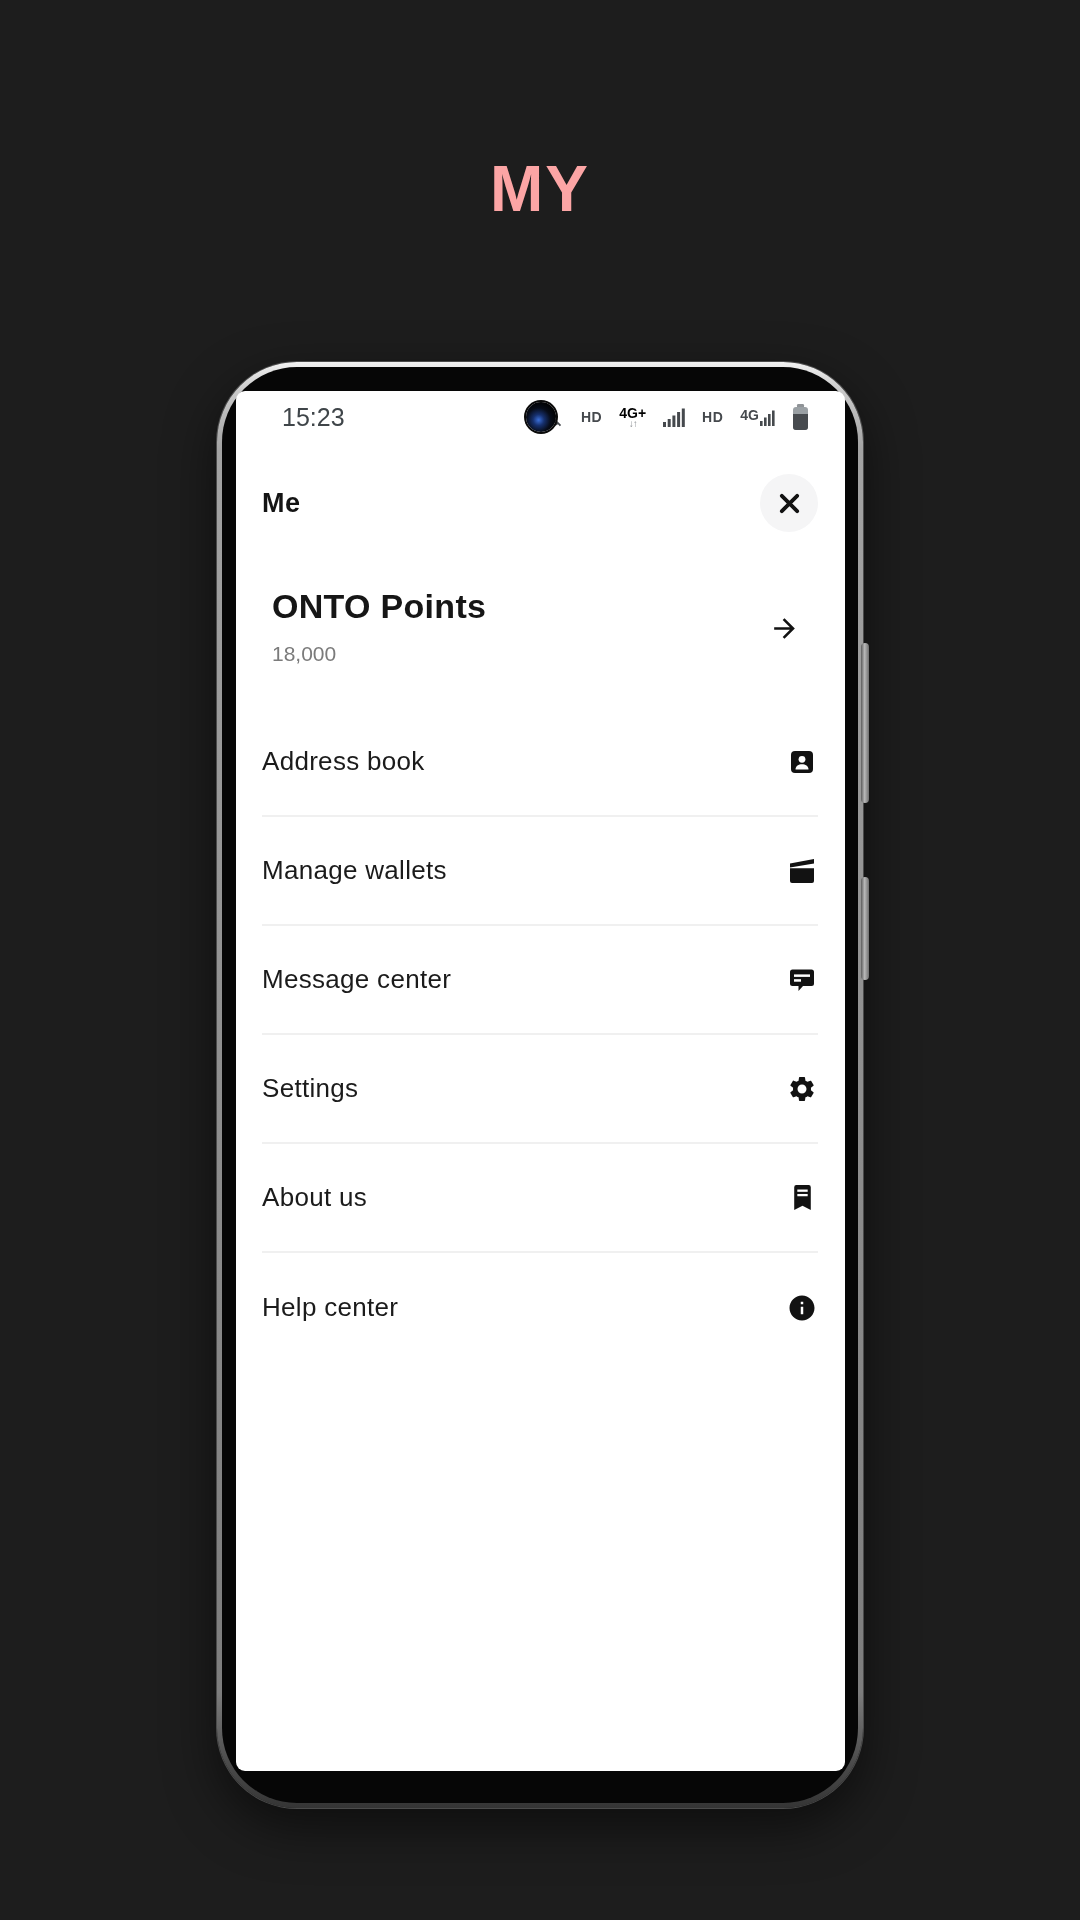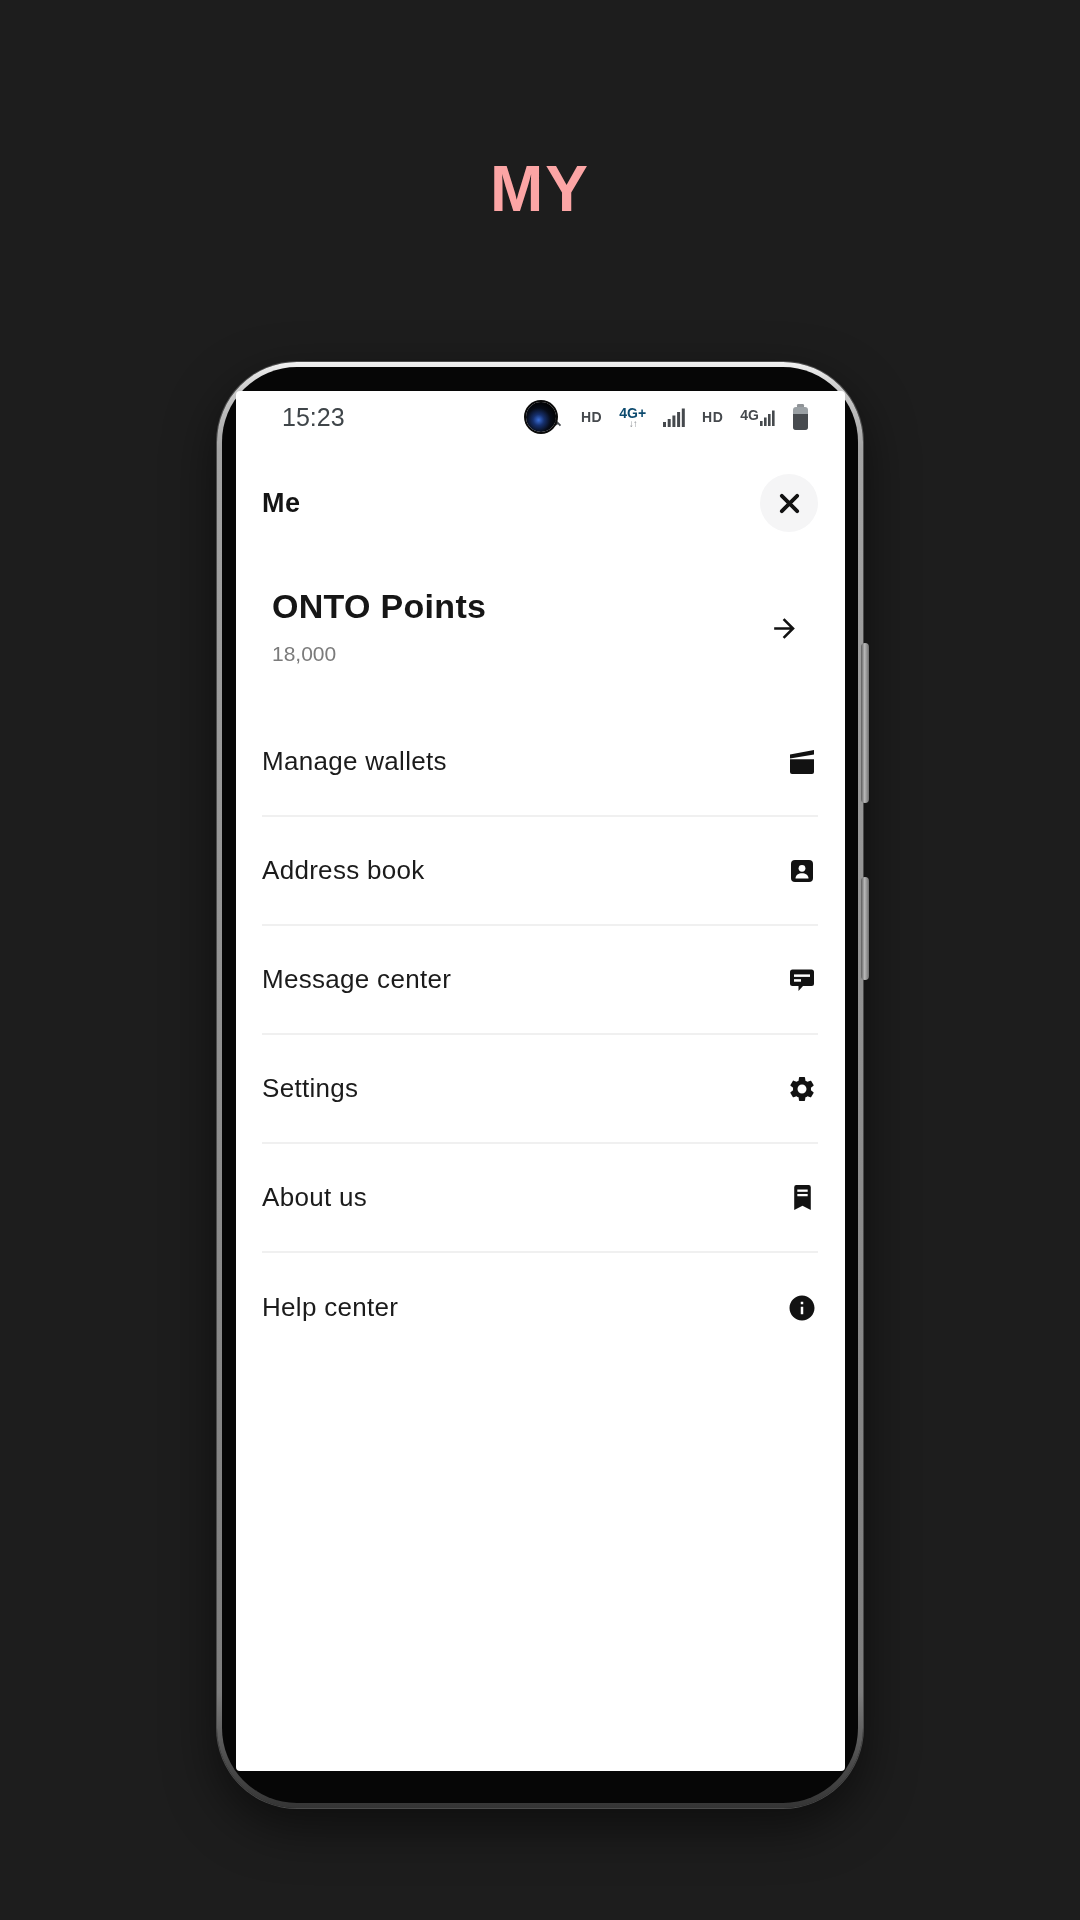--- a/index.html
+++ b/index.html
@@ -26,41 +26,41 @@
     position:absolute; right:-6px; width:8px; border-radius:4px;
     background:linear-gradient(90deg,#5c5c5c,#b8b8b8 45%,#6f6f6f);
   }
   .side-btn.volume { top:281px; height:160px; }
   .side-btn.power  { top:515px; height:103px; }
   .bezel {
     position:absolute; inset:5px; border-radius:75px; background:#060606;
   }
   .screen {
     position:absolute; left:14px; right:13px; top:24px; bottom:32px;
-    border-radius:4px; background:#ffffff; overflow:hidden;
+    border-radius:9px; background:#ffffff; overflow:hidden;
   }
   
   .status-bar {
     position:absolute; top:0; left:0; right:0; height:52px;
     display:flex; align-items:center;
     padding:0 36px 0 46px; color:#3f4549;
   }
   .status-time { font-size:25px; color:#3f4549; }
   .status-spacer { flex:1; }
   .camera {
     position:absolute; left:50%; top:11px; width:30px; height:30px;
     margin-left:-15px; border-radius:50%;
     background:radial-gradient(circle at 42% 60%, #3b6fd8 0%, #16306e 22%, #070c18 48%, #000 75%);
     box-shadow:0 0 0 2px #0a0a0a;
   }
   .status-icons { display:flex; align-items:center; gap:17px; }
   .status-icons svg { display:block; fill:#45494d; }
   .hd-badge { font-size:14px; font-weight:700; color:#45494d; letter-spacing:.5px; }
   .net-badge { display:flex; flex-direction:column; align-items:center; line-height:1; }
-  .net-badge .net-label { font-size:14px; font-weight:700; color:#0c4a6e; }
+  .net-badge .net-label { font-size:14px; font-weight:700; color:#000000; }
   .net-badge .net-arrows { font-size:10px; color:#8a8e92; margin-top:-1px; letter-spacing:-1px; }
   .net-combo { display:flex; align-items:flex-end; gap:1px; }
   .net-combo .net-label { font-size:14px; font-weight:700; color:#45494d; position:relative; top:-3px; }
   
   .me-header {
     position:absolute; top:78px; left:26px; right:27px; height:68px;
     display:flex; align-items:center; justify-content:space-between;
   }
   .me-title { font-size:27px; font-weight:700; color:#141414; letter-spacing:.5px; }
   .close-btn {
@@ -152,41 +152,41 @@
         <span class="points-arrow">
           <svg width="31" height="31" viewBox="0 0 24 24">
               <path fill="#121212" d="M12 4l-1.41 1.41L16.17 11H4v2h12.17l-5.58 5.59L12 20l8-8z"></path>
             </svg>
         </span>
       </div>
 
       <div class="menu">
 
         <div class="menu-row">
-          <span class="menu-label">Manage wallets</span>
-          <span class="menu-icon">
-            <svg width="30" height="30" viewBox="0 0 30 30" fill="#121212">
-              <path d="M3 7.5 27 3 27 7.6 3 11.6 Z"></path>
-              <path d="M3 12.2 H27 V25 a2 2 0 0 1 -2 2 H5 a2 2 0 0 1 -2 -2 Z"></path>
-            </svg>
-          </span>
-        </div>
-
-        <div class="menu-row">
           <span class="menu-label">Address book</span>
           <span class="menu-icon">
             <svg width="28" height="28" viewBox="0 0 28 28">
               <rect x="3" y="3" width="22" height="22" rx="4" fill="#121212"></rect>
               <circle cx="14" cy="11.3" r="3.4" fill="#fff"></circle>
               <path d="M7.5 21.6 c0-3.7 3.2-5.3 6.5-5.3 s6.5 1.6 6.5 5.3 z" fill="#fff"></path>
             </svg>
           </span>
         </div>
 
         <div class="menu-row">
+          <span class="menu-label">Manage wallets</span>
+          <span class="menu-icon">
+            <svg width="30" height="30" viewBox="0 0 30 30" fill="#121212">
+              <path d="M3 7.5 27 3 27 7.6 3 11.6 Z"></path>
+              <path d="M3 12.2 H27 V25 a2 2 0 0 1 -2 2 H5 a2 2 0 0 1 -2 -2 Z"></path>
+            </svg>
+          </span>
+        </div>
+
+        <div class="menu-row">
           <span class="menu-label">Message center</span>
           <span class="menu-icon">
             <svg width="30" height="30" viewBox="0 0 30 30">
               <path d="M5.5 4.5 h19 a2.5 2.5 0 0 1 2.5 2.5 v11.5 a2.5 2.5 0 0 1 -2.5 2.5 H16 l-4.5 5 v-5 H5.5 a2.5 2.5 0 0 1 -2.5 -2.5 V7 a2.5 2.5 0 0 1 2.5 -2.5 z" fill="#121212"></path>
               <rect x="7" y="9.4" width="16" height="2.5" fill="#fff"></rect>
               <rect x="7" y="14.2" width="7" height="2.5" fill="#fff"></rect>
             </svg>
           </span>
         </div>
 

